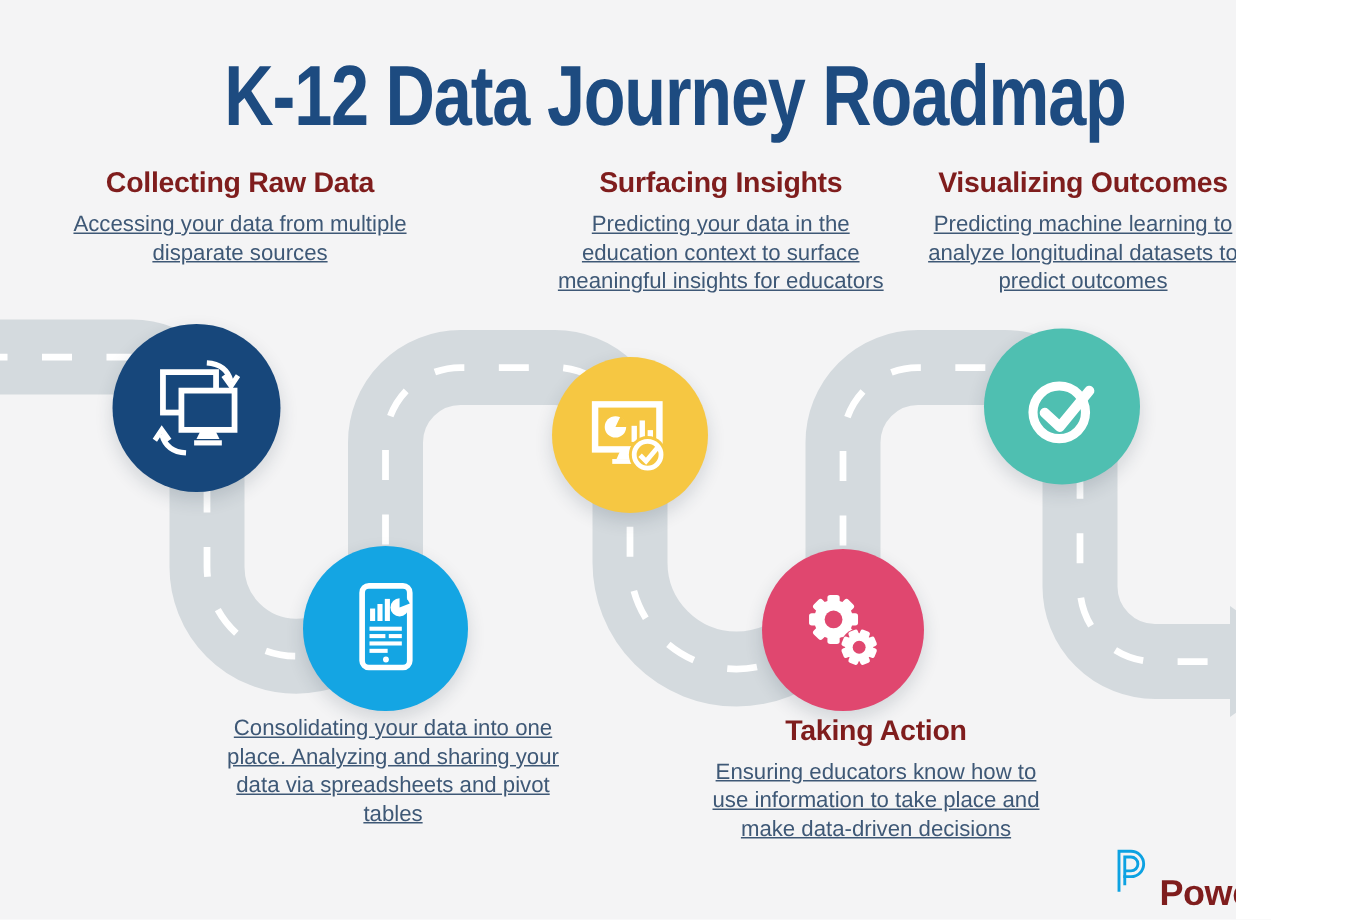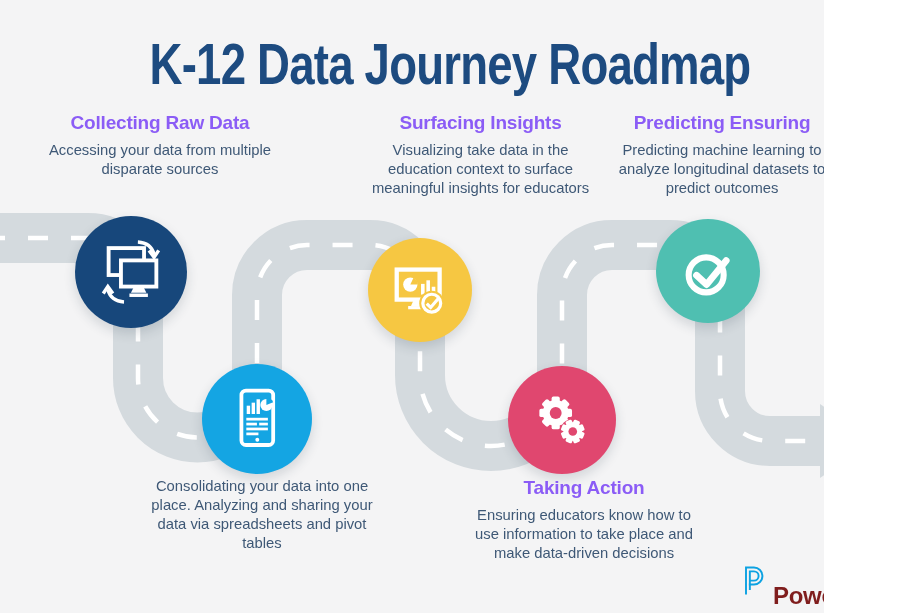--- a/index.html
+++ b/index.html
@@ -26,25 +26,25 @@
     display:flex;align-items:center;justify-content:center;
     z-index:2;
     box-shadow:0 5px 12px rgba(30,50,70,.16);
   }
   .milestone-circle svg{width:66%;height:66%;}
   .text-block{
     position:absolute;z-index:3;
     text-align:center;
   }
   .m-heading{
-    font-size:19px;font-weight:700;color:#8b5cf6;
+    font-size:19px;font-weight:700;color:#7f1d1d;
     margin:0 0 7px 0;letter-spacing:-0.2px;
   }
   .m-desc{
-    font-size:14.8px;line-height:1.28;color:#3E5876;margin:0;
+    font-size:14.8px;line-height:1.28;color:#3E5876;margin:0;text-decoration:underline;
   }
   .brand{
     position:absolute;left:741px;top:550px;z-index:3;
     display:flex;align-items:center;gap:7px;
   }
   .brand-name{
     font-size:24px;font-weight:700;color:#7f1d1d;letter-spacing:-0.3px;margin-top:32px;
   }
 </style>
 </head>
@@ -181,25 +181,25 @@
     </svg>
   </div>
 
   <div class="text-block" style="left:45px;top:112px;width:230px;">
     <h2 class="m-heading">Collecting Raw Data</h2>
     <p class="m-desc">Accessing your data from multiple disparate sources</p>
   </div>
 
   <div class="text-block" style="left:320px;top:112px;width:225px;margin-left:48px;">
     <h2 class="m-heading">Surfacing Insights</h2>
-    <p class="m-desc">Visualizing take data in the education context to surface meaningful insights for educators</p>
+    <p class="m-desc">Predicting your data in the education context to surface meaningful insights for educators</p>
   </div>
 
   <div class="text-block" style="left:602px;top:112px;width:240px;">
-    <h2 class="m-heading">Predicting Ensuring</h2>
+    <h2 class="m-heading">Visualizing Outcomes</h2>
     <p class="m-desc">Predicting machine learning to analyze longitudinal datasets to predict outcomes</p>
   </div>
 
   <div class="text-block" style="left:144px;top:477px;width:236px;">
     <p class="m-desc">Consolidating your data into one place. Analyzing and sharing your data via spreadsheets and pivot tables</p>
   </div>
 
   <div class="text-block" style="left:449px;top:477px;width:236px;margin-left:17px;">
     <h2 class="m-heading">Taking Action</h2>
     <p class="m-desc">Ensuring educators know how to use information to take place and make data-driven decisions</p>

